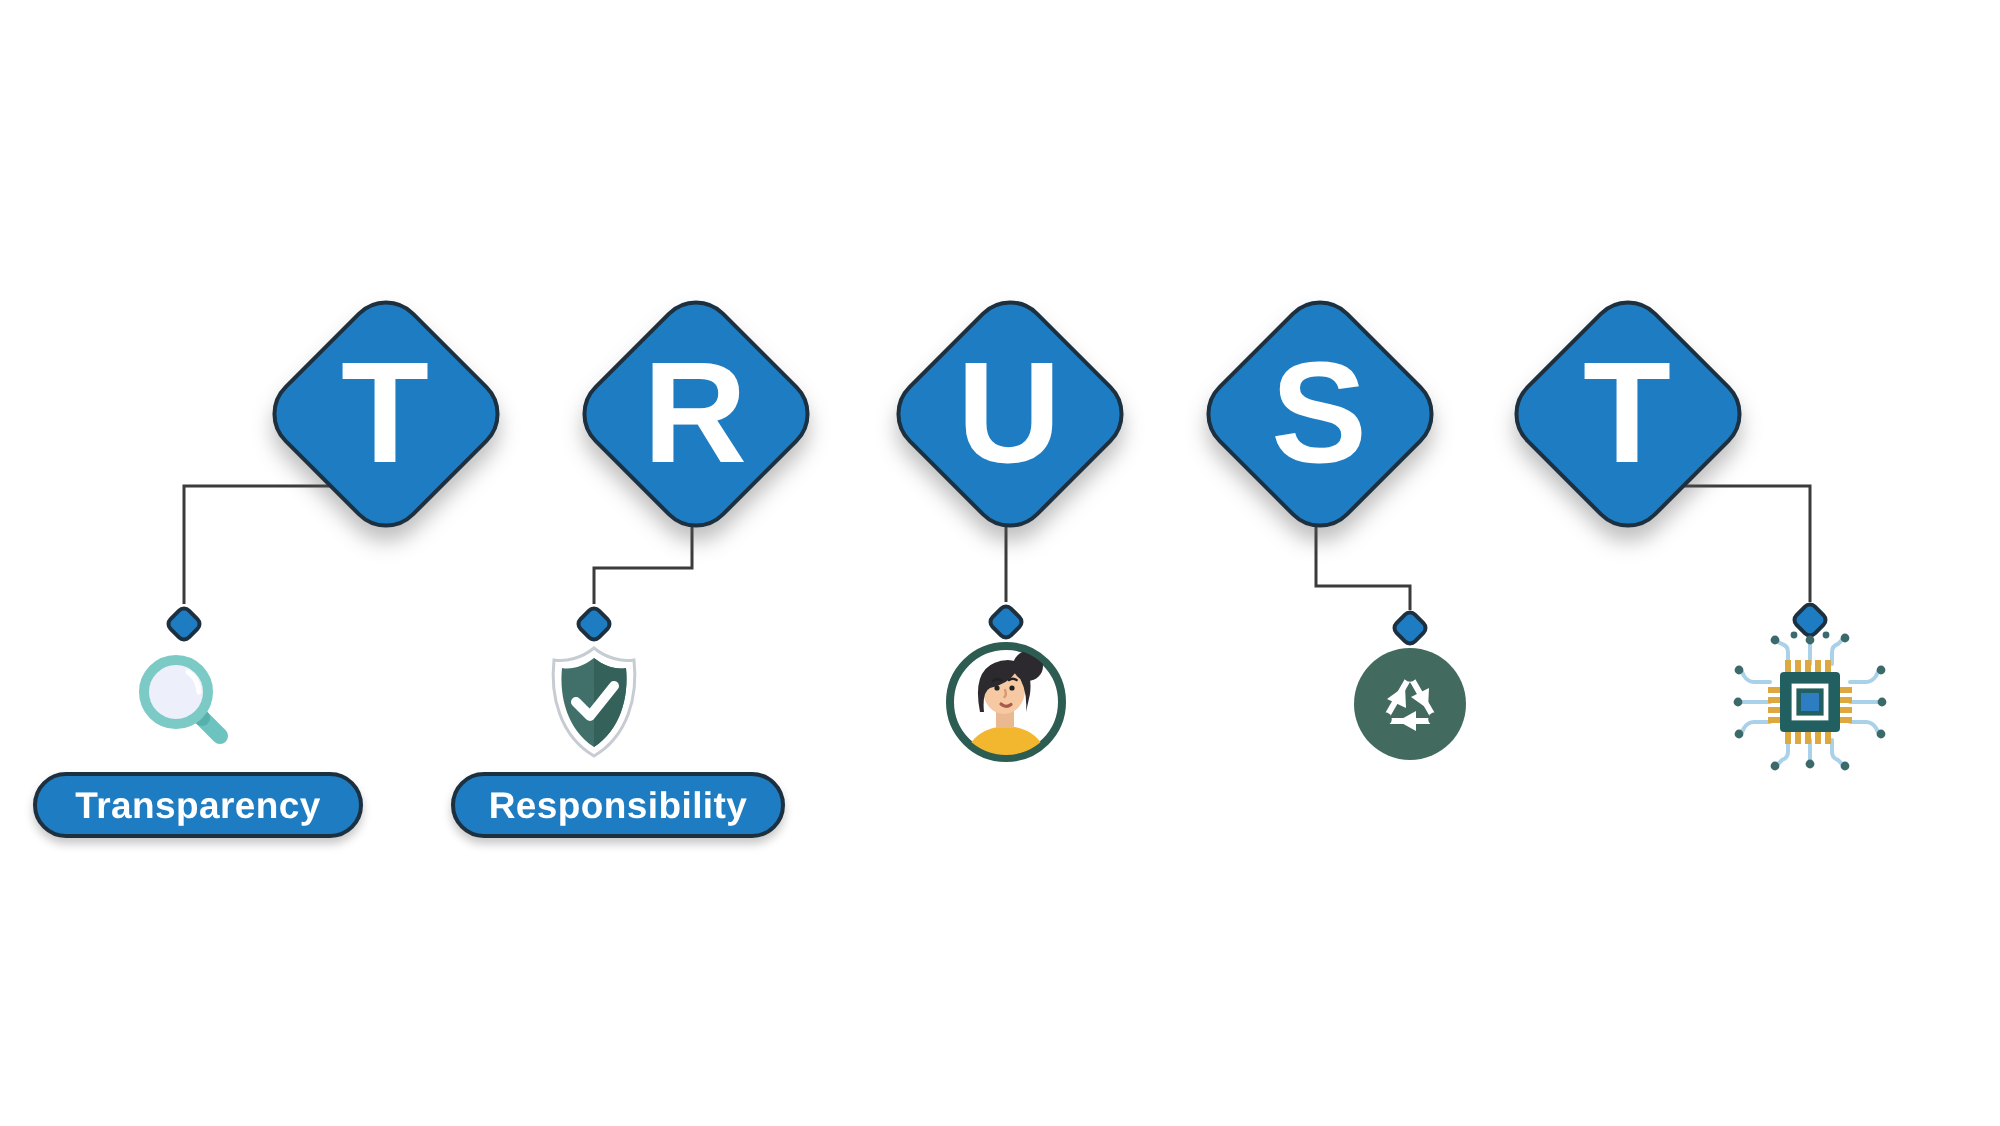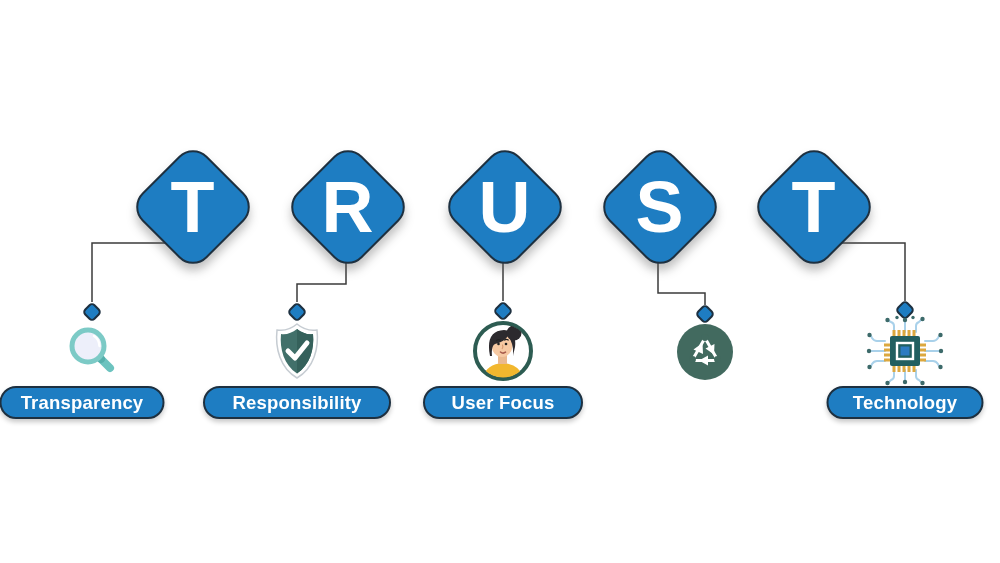--- a/index.html
+++ b/index.html
@@ -27,21 +27,21 @@
   .i1{left:63px;top:322px}.i2{left:271px;top:322px}.i3{left:471px;top:319px}
   .i4{left:676px;top:323px}.i5{left:863px;top:314px}
   
   .pill{
     position:absolute;top:386px;height:33px;transform:translateX(-50%);
     background:var(--blue);border:2px solid var(--navy);border-radius:18px;
     display:flex;align-items:center;justify-content:center;z-index:2;
     box-shadow:0 3px 5px rgba(0,0,0,.22);box-sizing:border-box;
   }
   .pill span{color:#fff;font-size:18.5px;font-weight:700;white-space:nowrap;letter-spacing:.2px;}
-  .p1{left:82px;width:165px}.p2{left:297px;width:188px}.p3{left:503px;width:160px}
+  .p1{left:99px;width:165px}.p2{left:309px;width:167px}.p3{left:503px;width:160px}
   .p4{left:705px;width:165px}.p5{left:905px;width:157px}
 </style>
 </head>
 <body>
 
 <div class="canvas">
 
   <svg class="connectors" width="1000" height="563" viewBox="0 0 1000 563">
     <g fill="none" stroke="var(--line)" stroke-width="1.5">
       <path d="M180 243 L92 243 L92 302"></path>
@@ -181,20 +181,14 @@
     <rect x="34" y="29" width="16" height="16" fill="none" stroke="#ffffff" stroke-width="2.4"></rect>
     <rect x="37.5" y="32.5" width="9" height="9" fill="var(--chip-core-blue)"></rect>
   </svg>
 
   <div class="pill p1">
     <span>Transparency</span>
   </div>
   <div class="pill p2">
     <span>Responsibility</span>
   </div>
-  <div class="pill p3">
-    <span>User Focus</span>
-  </div>
-  <div class="pill p5">
-    <span>Technology</span>
-  </div>
 
 </div>
 
 </body></html>

